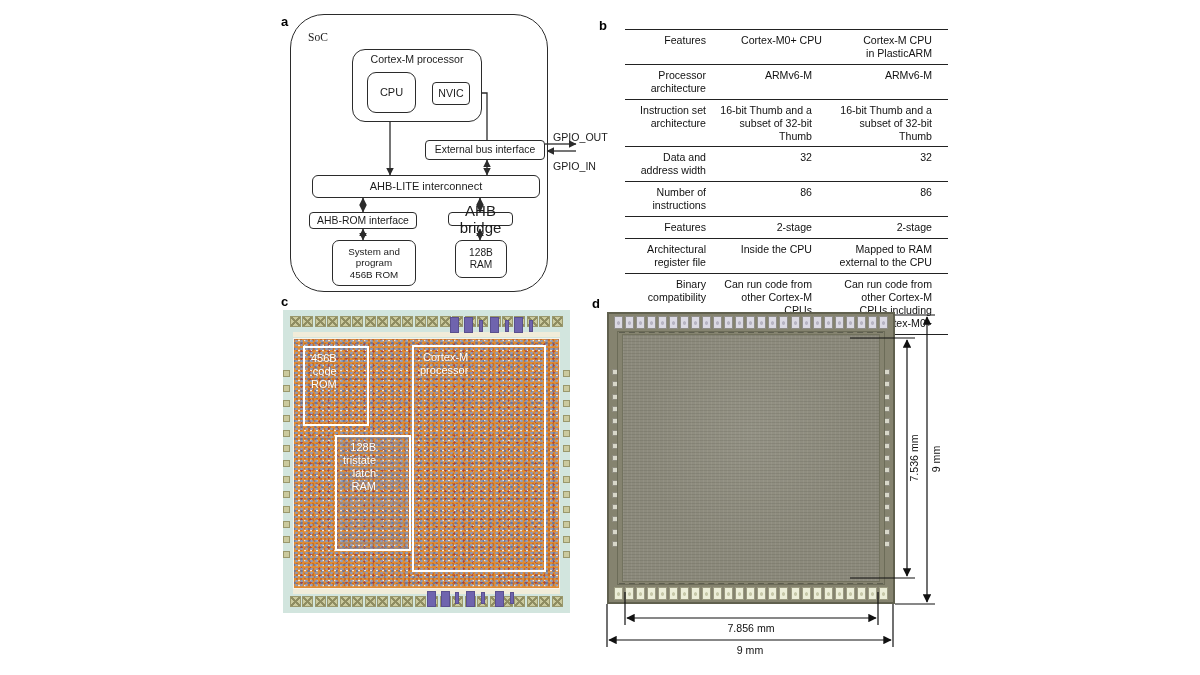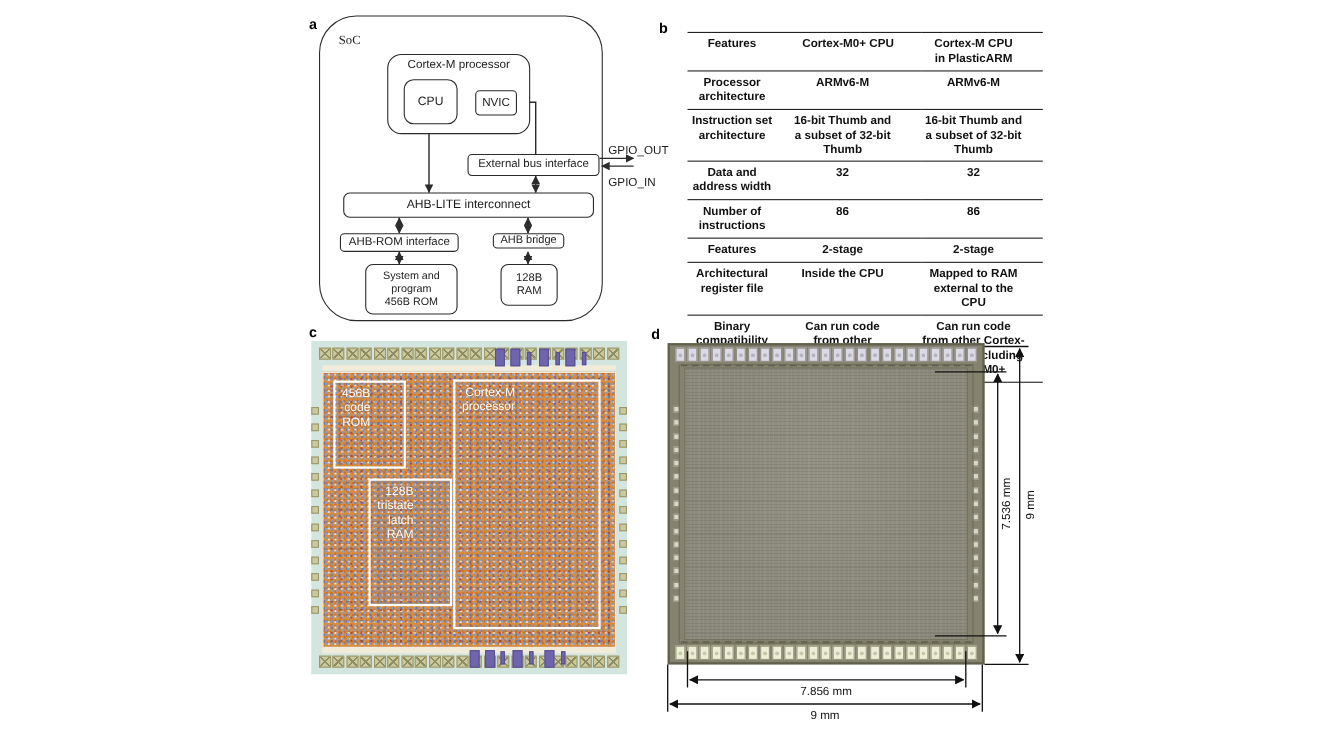--- a/index.html
+++ b/index.html
@@ -13,21 +13,21 @@
         display:flex;align-items:center;justify-content:center;text-align:center;
         font-size:10.6px;line-height:1.15;color:#1c1c1c;}
   .prewrap{white-space:pre-line;}
   .soc-rect{position:absolute;box-sizing:border-box;border:1.4px solid #2b2b2b;border-radius:34px;background:transparent;}
   .soc-label{position:absolute;font-size:11.5px;font-family:Liberation Serif, serif;}
   .gpio-label{position:absolute;font-size:10.6px;}
 
   
   table.cmp{border-collapse:collapse;table-layout:fixed;width:323px;
             border-top:1.2px solid #222;border-bottom:1.7px solid #222;}
-  table.cmp th, table.cmp td{font-size:10.6px;line-height:1.22;font-weight:700;text-align:center;
+  table.cmp th, table.cmp td{font-size:10.6px;line-height:1.22;font-weight:400;text-align:right;
             vertical-align:top;padding:4px 16px 4px 0;color:#111;}
   table.cmp th{white-space:pre-line;border-bottom:1.7px solid #222;}
   table.cmp td:first-child, table.cmp th:first-child{padding-right:14px;}
   table.cmp td:nth-child(2){padding-right:26px;}
   table.cmp tbody tr{border-bottom:1px solid #222;}
   table.cmp tbody tr:last-child{border-bottom:none;}
 
   
   .padrow{position:absolute;display:flex;justify-content:space-between;align-items:center;}
   .padcol{position:absolute;display:flex;flex-direction:column;justify-content:space-between;align-items:center;}
@@ -119,21 +119,21 @@
     </div>
     <div class="dbox" style="left:147px;top:130px;width:120px;height:20px;border-radius:4px;font-size:10.4px;">
       <span>External bus interface</span>
     </div>
     <div class="dbox" style="left:34px;top:165px;width:228px;height:23px;border-radius:6px;font-size:11px;">
       <span>AHB-LITE interconnect</span>
     </div>
     <div class="dbox" style="left:31px;top:202px;width:108px;height:17px;border-radius:4px;font-size:10.4px;">
       <span>AHB-ROM interface</span>
     </div>
-    <div class="dbox" style="left:170px;top:202px;width:65px;height:14px;border-radius:4px;font-size:10px;justify-content:center;">
+    <div class="dbox" style="left:170px;top:202px;width:65px;height:14px;border-radius:4px;font-size:15px;justify-content:center;">
       <span>AHB bridge</span>
     </div>
     <div class="dbox prewrap" style="left:54px;top:230px;width:84px;height:46px;border-radius:7px;font-size:9.8px;">
       <span class="prewrap">System and
 program
 456B ROM</span>
     </div>
     <div class="dbox prewrap" style="left:177px;top:230px;width:52px;height:38px;border-radius:7px;font-size:10.2px;">
       <span class="prewrap">128B
 RAM</span>

